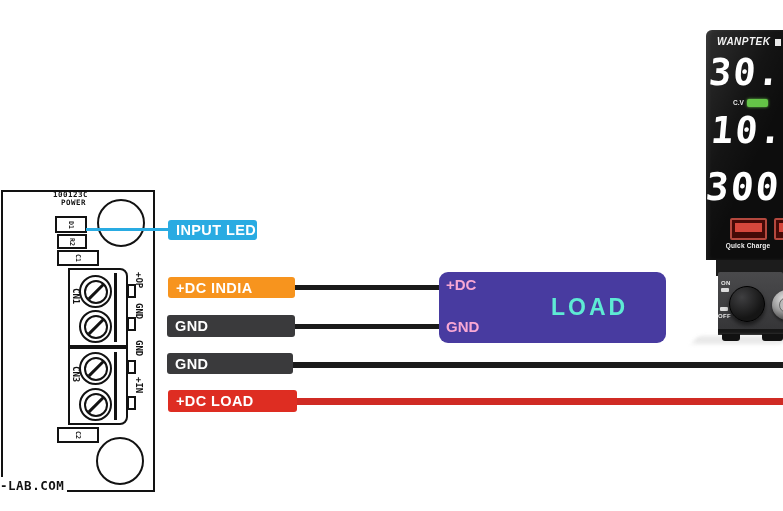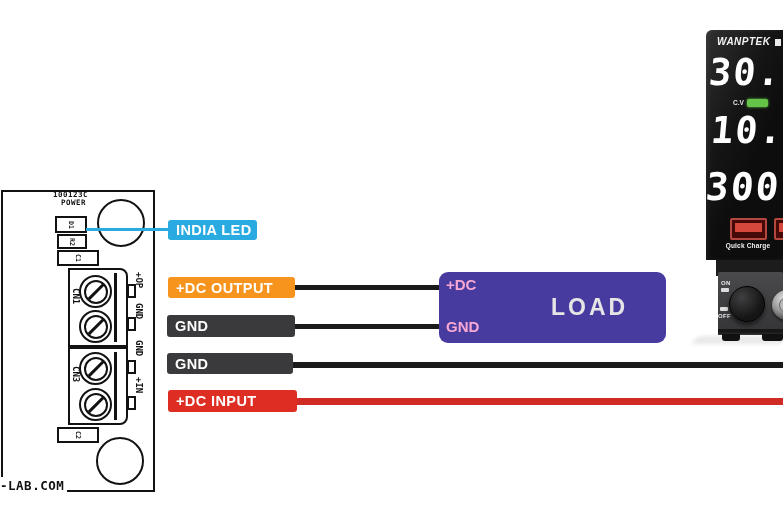--- a/index.html
+++ b/index.html
@@ -42,21 +42,21 @@
   .badge-red    { background:#DE2D22; }
 
   .pointer-line { background:#29ABE2; }
   .wire-black { background:#1A1A1A; }
   .wire-red   { background:#D02B24; }
 
   
   .load-box { background:#483BA0; border-radius:9px; color:#fff; }
   .load-terminal { position:absolute; font-weight:bold; font-size:15px; color:#f9a8d4; }
   .load-title { position:absolute; font-weight:bold; font-size:23px;
-    letter-spacing:3px; color:#e5e5e5; }
+    letter-spacing:3px; color:#5eead4; }
 
   
   .psu { left:706px; top:30px; width:77px; height:315px; }
   .psu-bezel { position:absolute; left:0; top:0; width:77px; height:230px;
     background:#0d0d0d; border-radius:6px 0 0 0;
     box-shadow:inset 3px 0 4px rgba(255,255,255,0.06); }
   .psu-sheen { position:absolute; left:0; top:0; width:77px; height:230px;
     border-radius:6px 0 0 0;
     background:linear-gradient(115deg, rgba(255,255,255,0.14) 0%, rgba(255,255,255,0.03) 38%, rgba(255,255,255,0) 60%); }
   .psu-brand { position:absolute; color:#f2f2f2; font-style:italic; font-weight:bold;
@@ -155,25 +155,25 @@
 
   <span class="abs silk" style="left:-8px; top:477px; font-size:12.5px; background:#fff; padding:1px 3px 1px 0; z-index:3;">S-LAB.COM</span>
 
   <div class="abs pointer-line" style="left:86px; top:228px; width:82px; height:2.5px;"></div>
 
   <div class="abs wire-black" style="left:290px; top:285px; width:152px; height:5px;"></div>
   <div class="abs wire-black" style="left:288px; top:324px; width:154px; height:5px;"></div>
   <div class="abs wire-black" style="left:288px; top:362px; width:495px; height:6px;"></div>
   <div class="abs wire-red" style="left:292px; top:398px; width:491px; height:7px;"></div>
 
-  <div class="abs badge badge-cyan" style="left:168px; top:220px; width:89px; height:20px;">INDIA LED</div>
-  <div class="abs badge badge-orange" style="left:168px; top:277px; width:127px; height:21px;">+DC OUTPUT</div>
+  <div class="abs badge badge-cyan" style="left:168px; top:220px; width:89px; height:20px;">INPUT LED</div>
+  <div class="abs badge badge-orange" style="left:168px; top:277px; width:127px; height:21px;">+DC INDIA</div>
   <div class="abs badge badge-dark" style="left:167px; top:315px; width:128px; height:22px;">GND</div>
   <div class="abs badge badge-dark" style="left:167px; top:353px; width:126px; height:21px;">GND</div>
-  <div class="abs badge badge-red" style="left:168px; top:390px; width:129px; height:22px;">+DC INPUT</div>
+  <div class="abs badge badge-red" style="left:168px; top:390px; width:129px; height:22px;">+DC LOAD</div>
 
   <div class="abs load-box" style="left:439px; top:272px; width:227px; height:71px;">
     <span class="load-terminal" style="left:7px; top:4px;">+DC</span>
     <span class="load-terminal" style="left:7px; top:46px;">GND</span>
     <span class="load-title" style="left:112px; top:22px;">LOAD</span>
   </div>
 
   <div class="abs psu">
     <div class="psu-bezel"></div>
 

